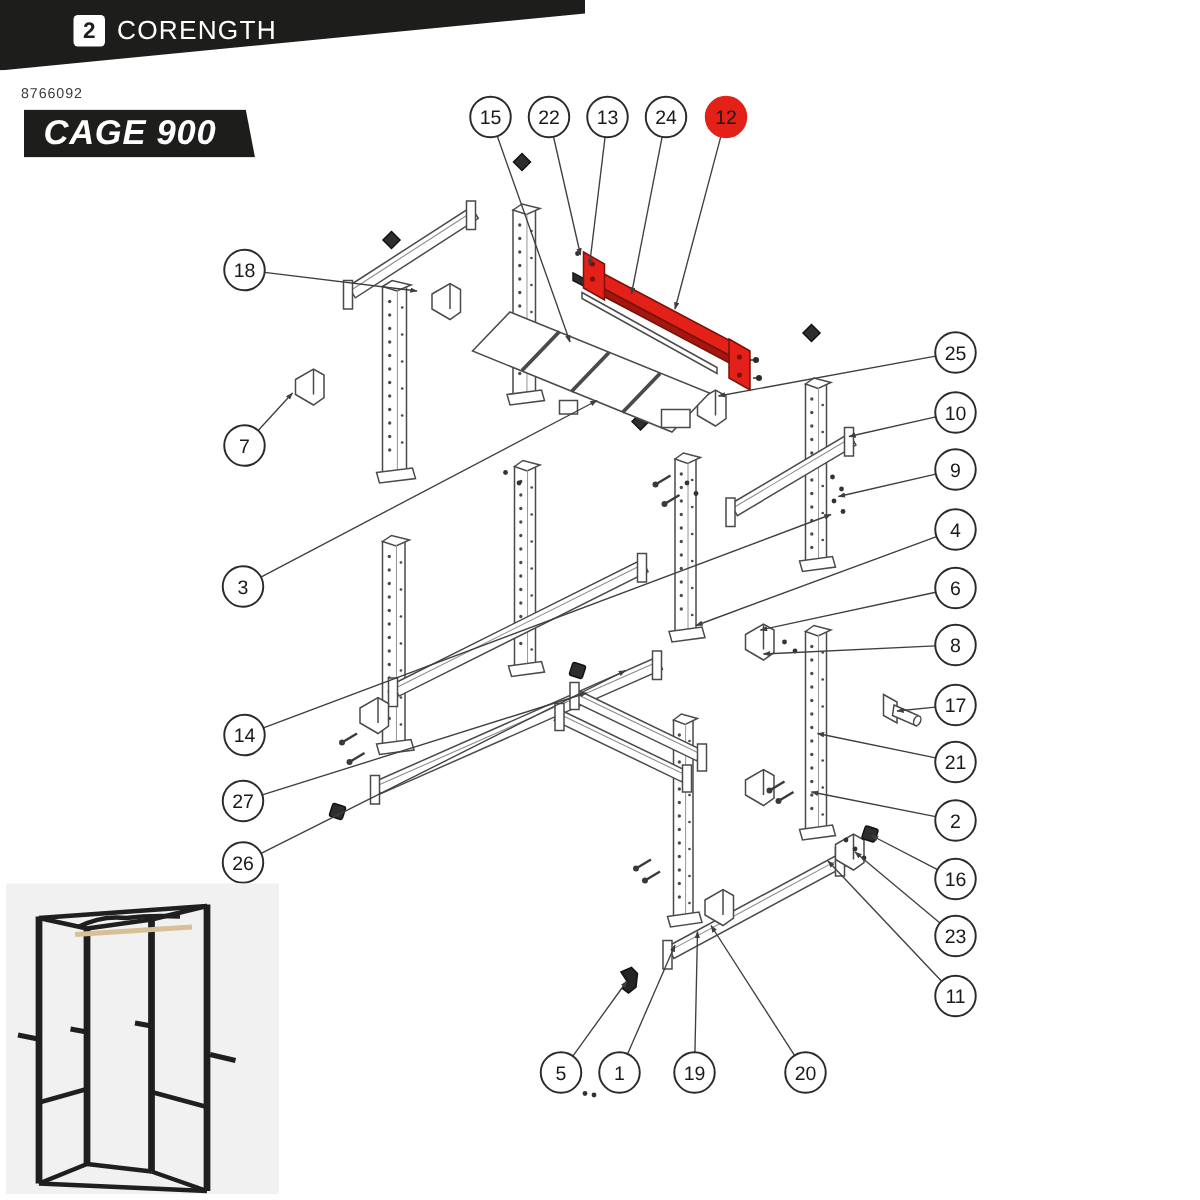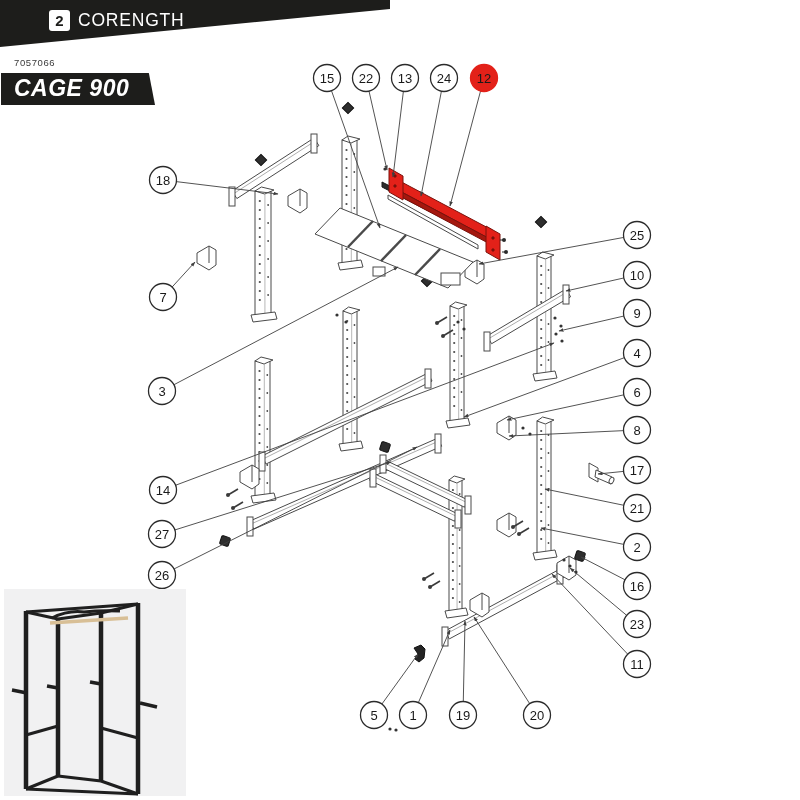--- a/index.html
+++ b/index.html
@@ -19,21 +19,21 @@
     display:flex;align-items:center;justify-content:center;
     font-weight:bold;font-size:15px;color:#1d1d1b;
   }
   .brand{
     color:#ffffff;font-weight:normal;font-size:17.5px;letter-spacing:.8px;
   }
   .refcode{
     position:absolute;left:14px;top:57px;font-size:9.5px;color:#3a3a3a;letter-spacing:.6px;
   }
   .title-badge{
-    position:absolute;left:1px;top:73px;width:154px;height:32px;background:#1d1d1b;
+    position:absolute;left:16px;top:73px;width:154px;height:32px;background:#1d1d1b;
     clip-path:polygon(0 0,96% 0,100% 100%,0 100%);
   }
   .title-badge span{
     display:block;padding-left:13px;line-height:31px;color:#fff;
     font-style:italic;font-weight:bold;font-size:23px;letter-spacing:.5px;
   }
   svg text.co{
     font-family:"Liberation Sans", sans-serif;
     font-size:13px;fill:#1a1a1a;
   }
@@ -42,21 +42,21 @@
 </style>
 </head>
 <body>
 
 <div class="banner">
   <div class="banner-inner">
     <div class="logo-box">2</div>
     <div class="brand">CORENGTH</div>
   </div>
 </div>
-<div class="refcode">7057066</div>
+<div class="refcode">8766092</div>
 <div class="title-badge">
   <span>CAGE 900</span>
 </div>
 
 <svg class="diagram-svg" width="800" height="800" viewBox="0 0 800 800">
   <defs>
     <marker id="arr" markerWidth="6" markerHeight="5" refX="5" refY="2" orient="auto">
       <path d="M0,0 L5.5,2 L0,4 Z" fill="#3f3f3f"></path>
     </marker>
   </defs>

